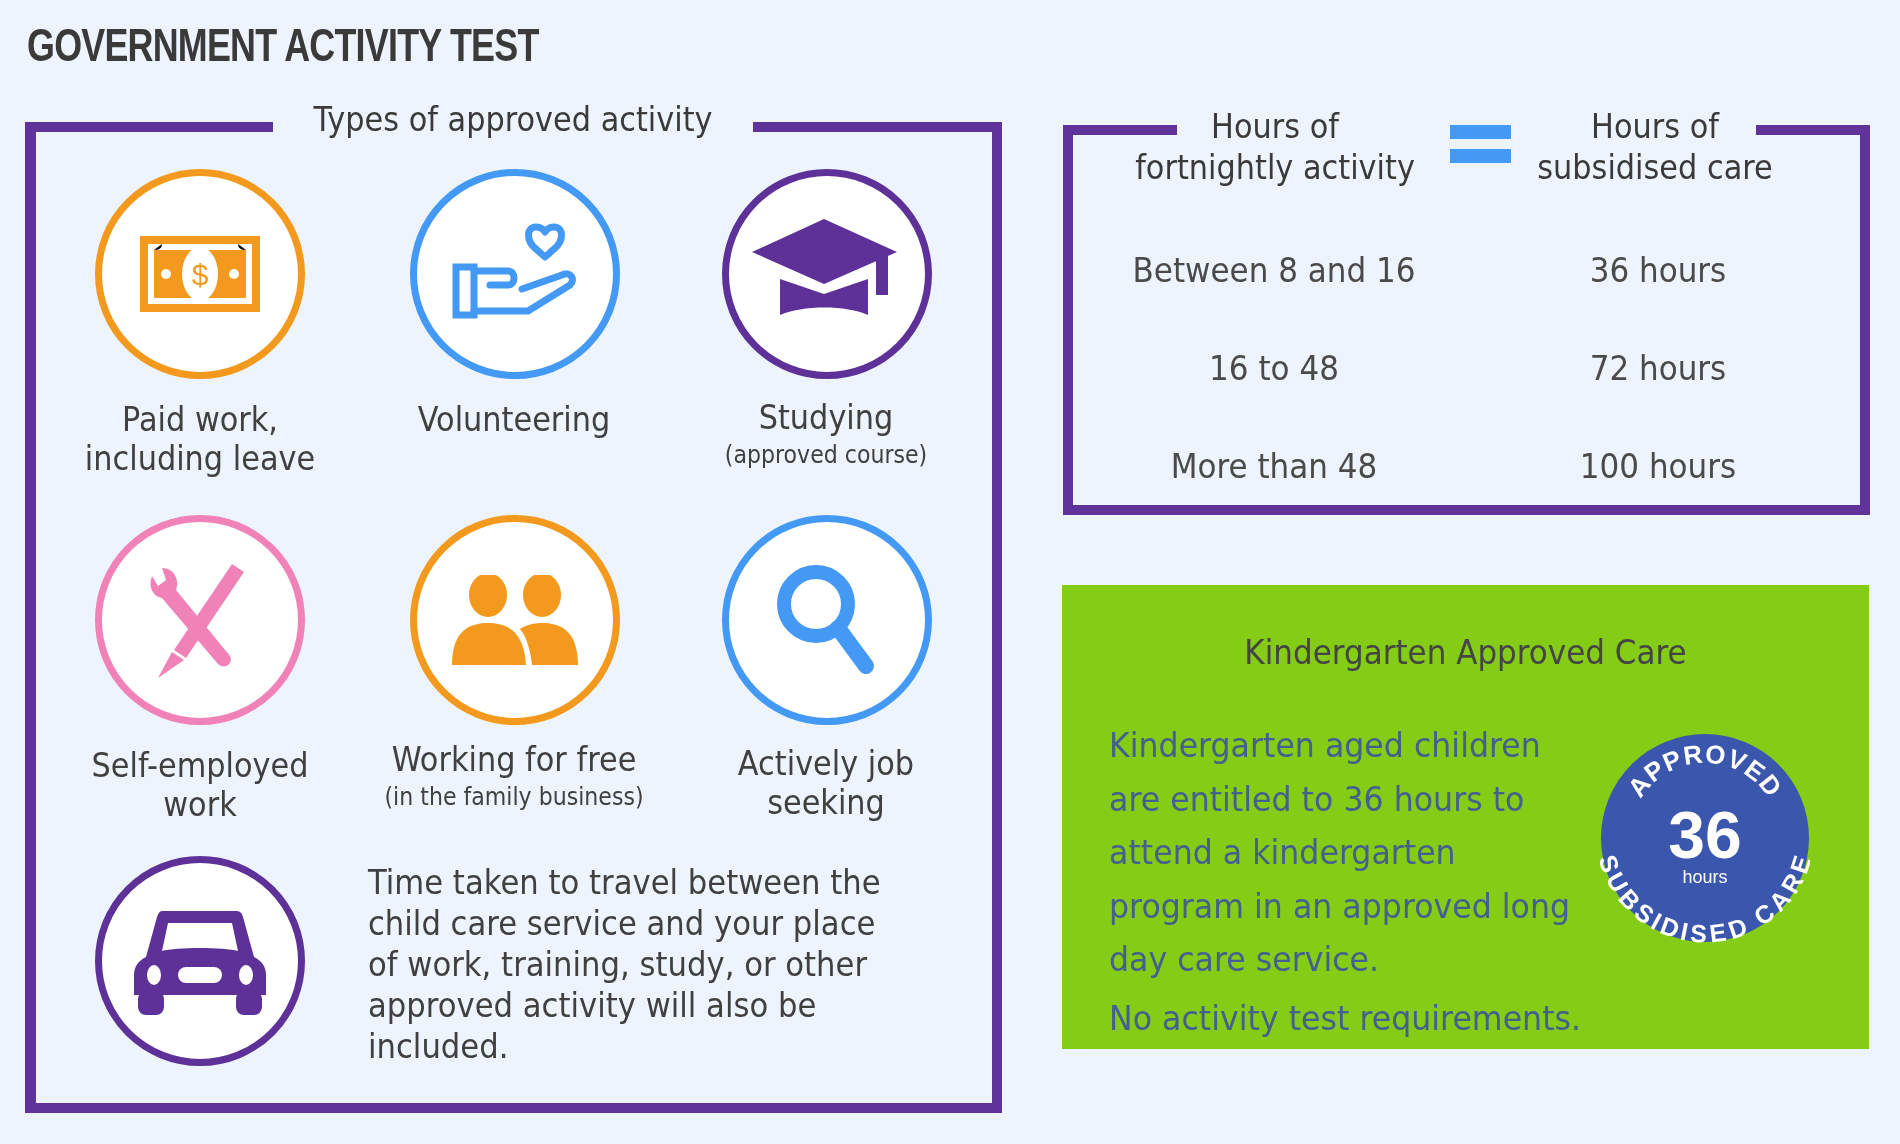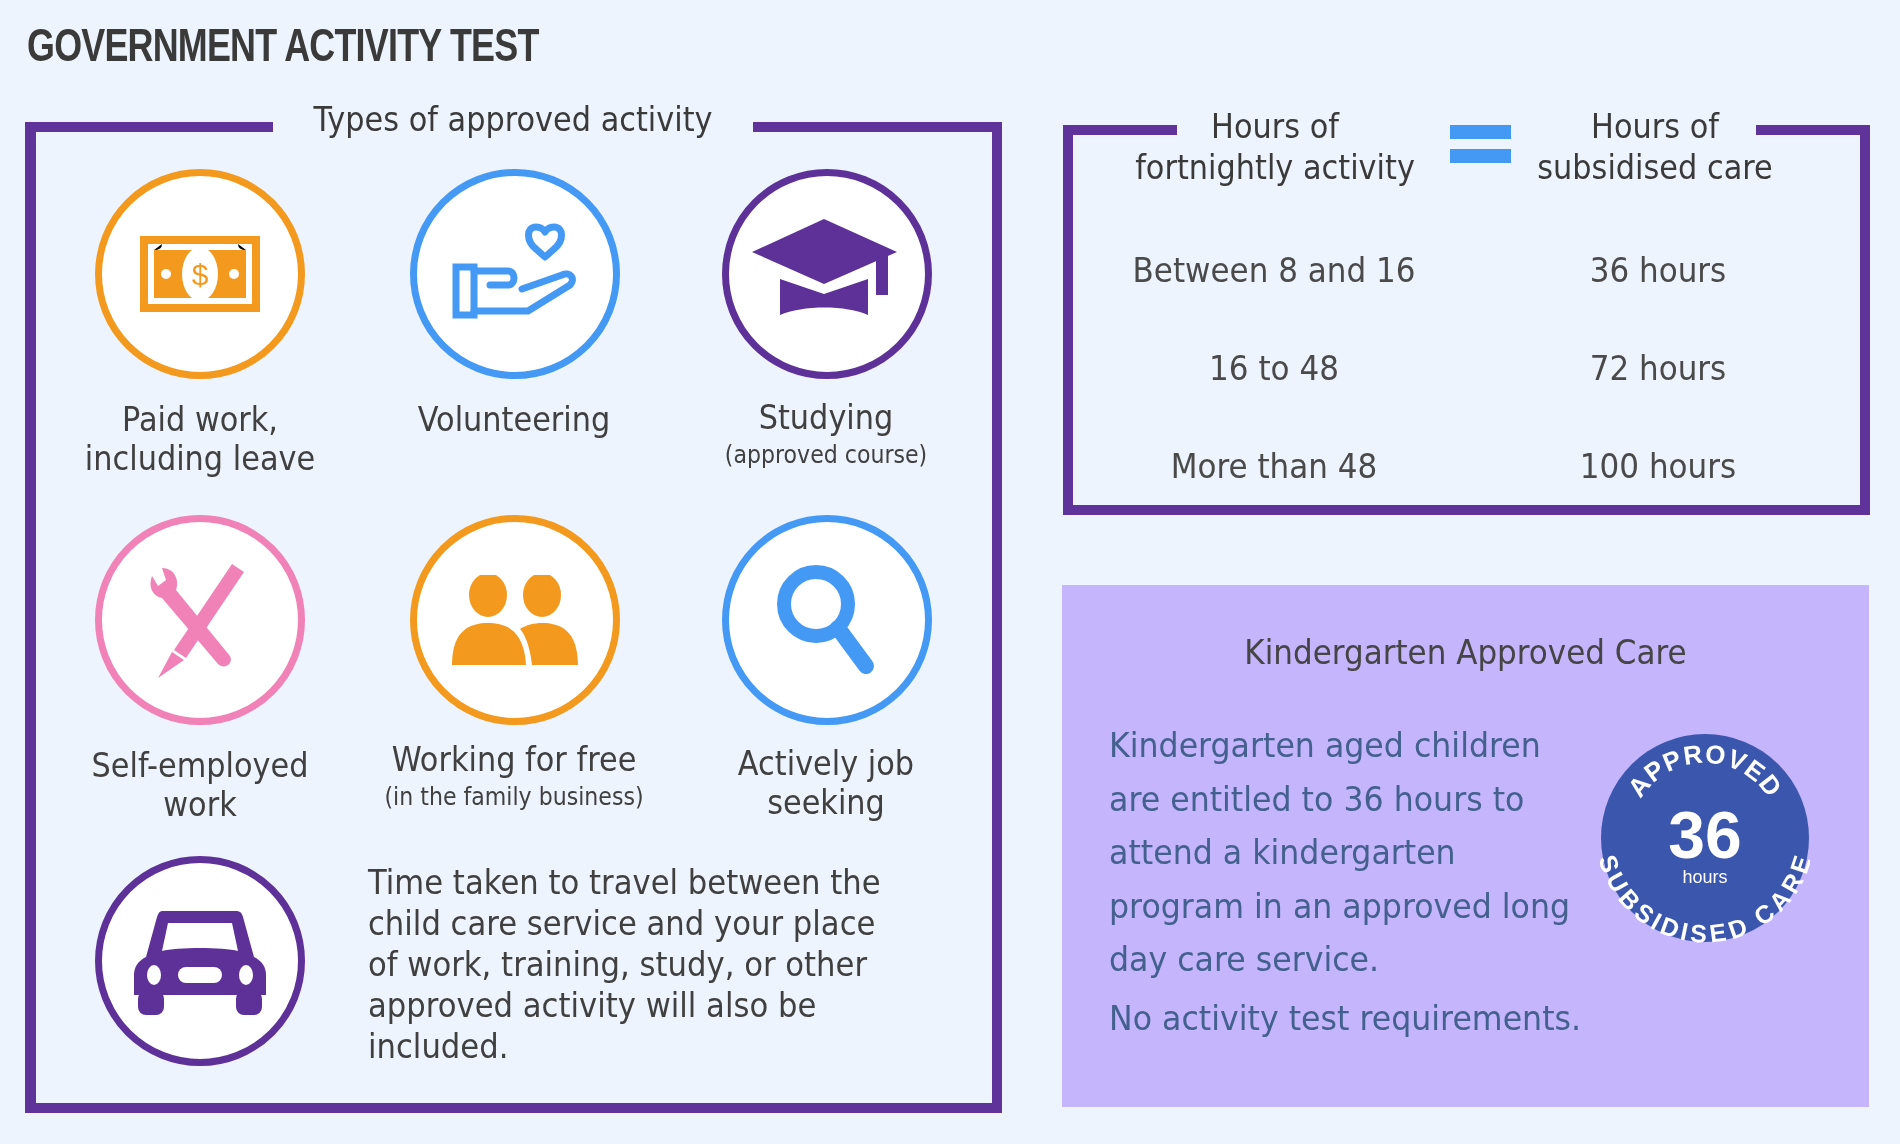--- a/index.html
+++ b/index.html
@@ -45,22 +45,22 @@
     text-align: center; white-space: nowrap;
     transform: scaleX(0.92); transform-origin: center top;
   }
   .tbl-cell {
     position: absolute; width: 380px; text-align: center;
     font-size: 33px; color: #4a4a4a; white-space: nowrap;
     transform: scaleX(0.94); transform-origin: center top;
   }
   .eq-bar { position: absolute; background: #4499f5; width: 61px; height: 14px; }
   .kinder-box {
-    position: absolute; left: 1062px; top: 585px; width: 807px; height: 522px;
-    background: #c4b5fd;
+    position: absolute; left: 1062px; top: 585px; width: 807px; height: 464px;
+    background: #84cc16;
   }
   .kinder-title {
     position: absolute; left: 0; width: 807px; top: 48px; text-align: center;
     font-size: 33px; color: #454545;
     transform: scaleX(0.94); transform-origin: center top;
   }
   .kinder-body {
     position: absolute; left: 47px; top: 134px; width: 520px;
     font-size: 34px; line-height: 53.5px; color: #43608e;
     transform: scaleX(0.93); transform-origin: left top;

